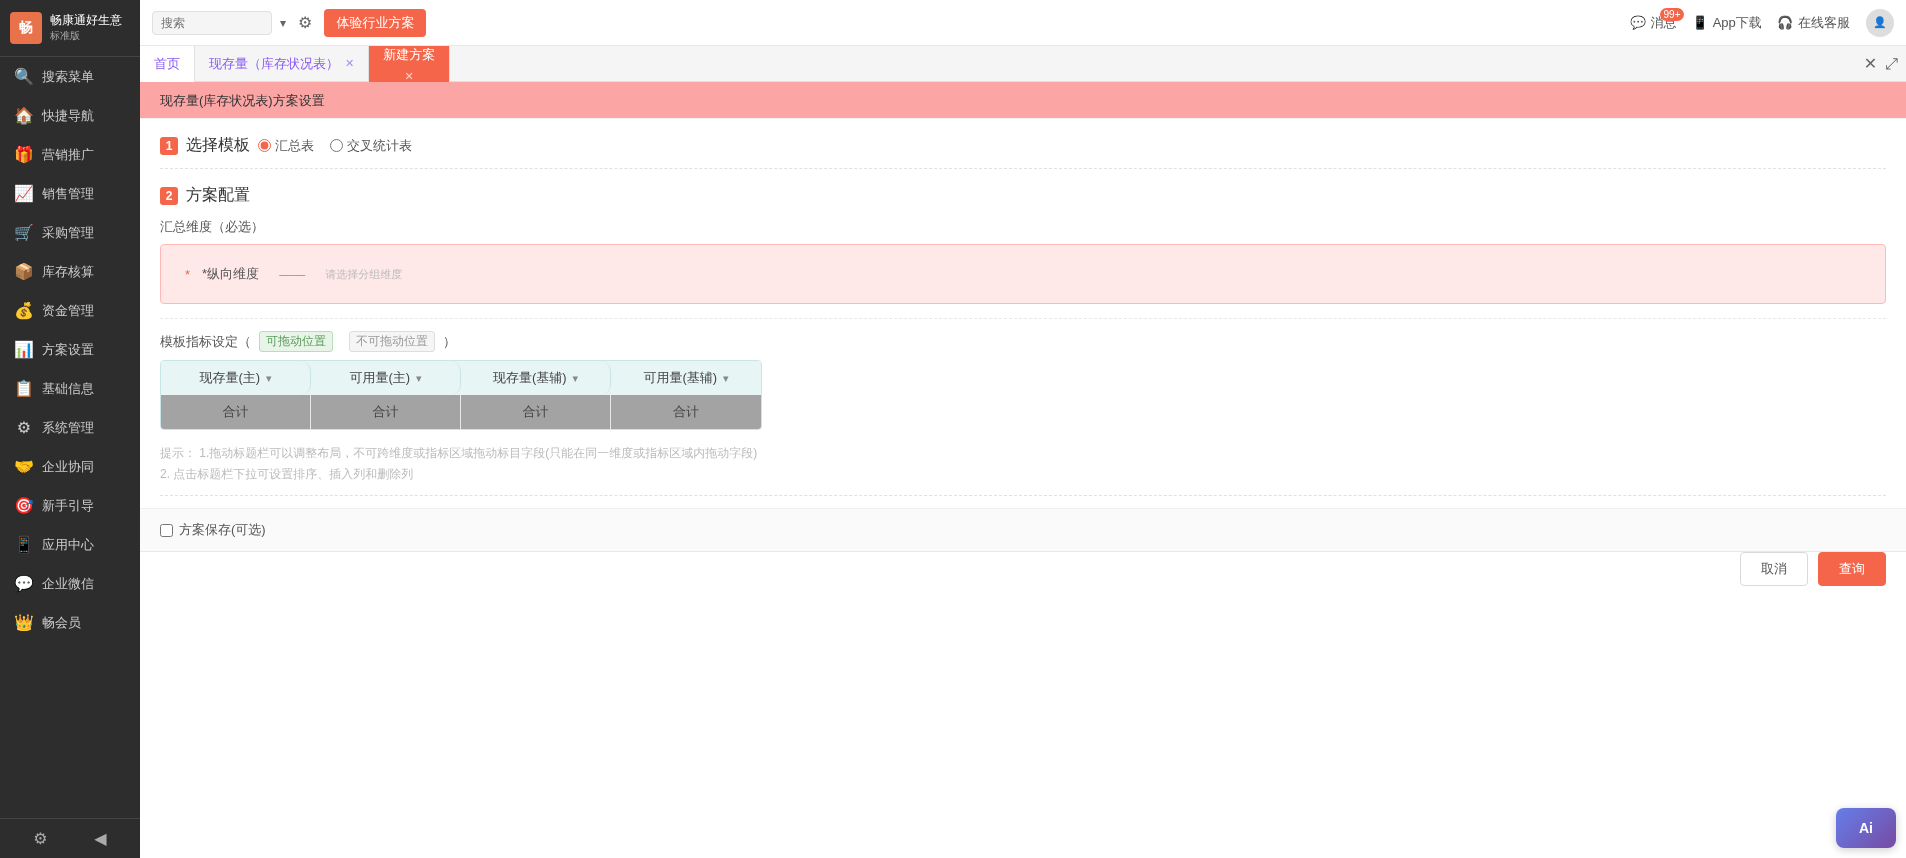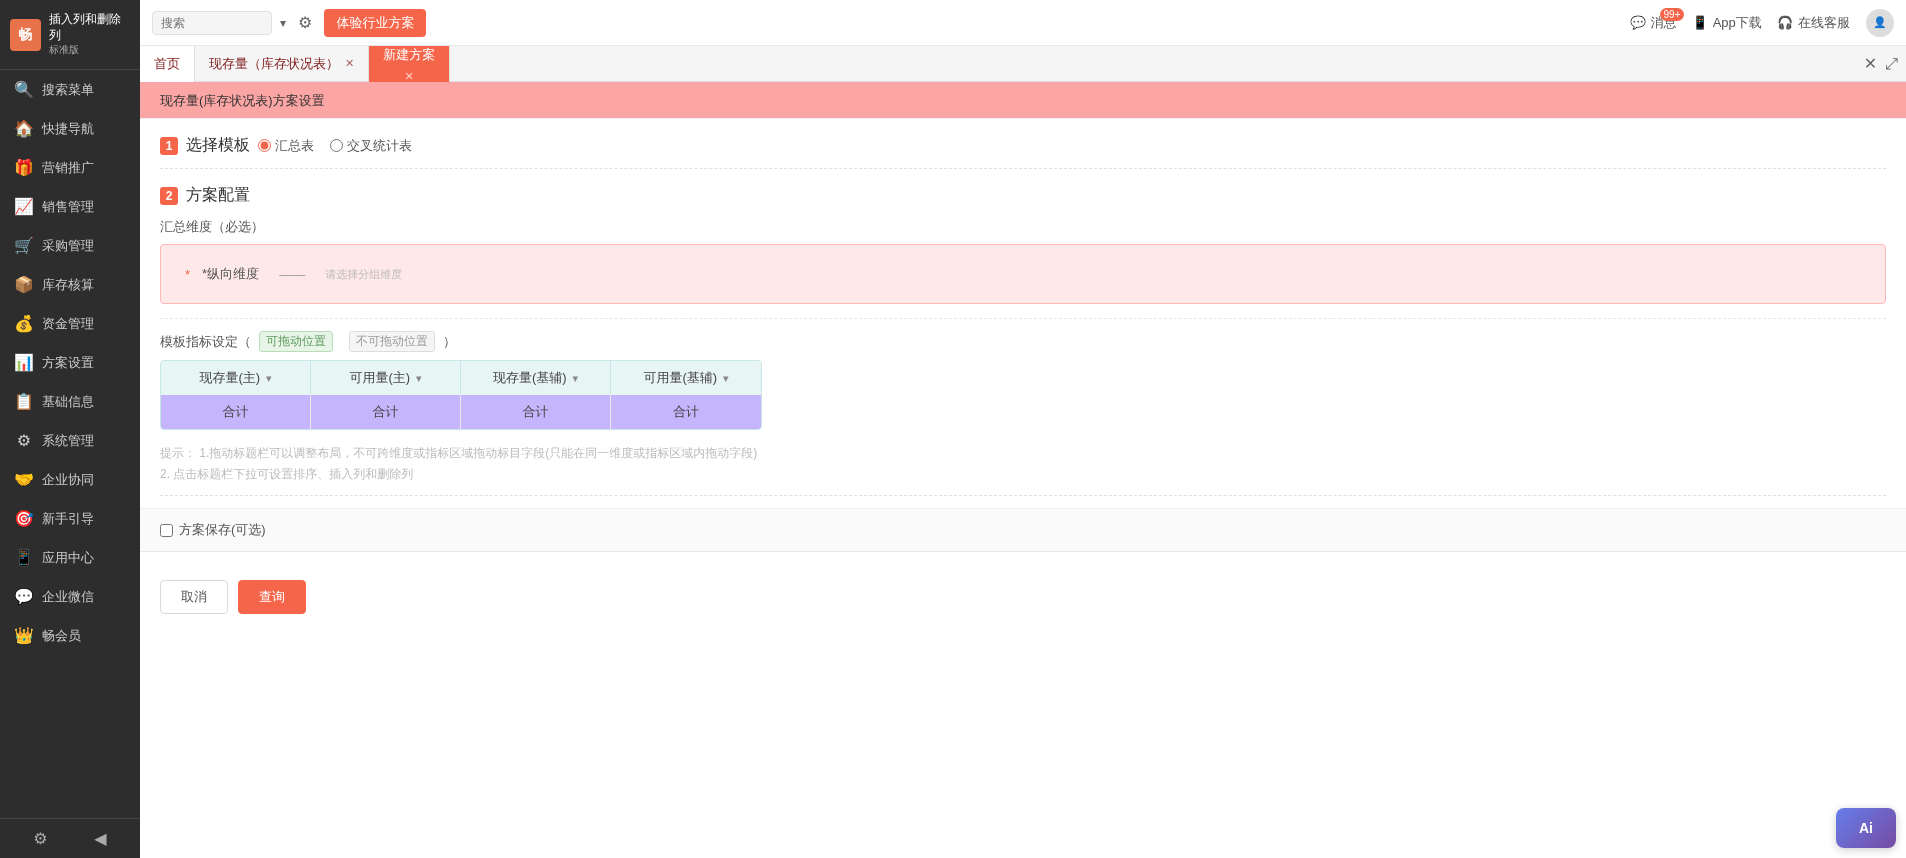--- a/index.html
+++ b/index.html
@@ -130,21 +130,21 @@
       flex-shrink: 0;
     }
     .tab {
       padding: 0 14px;
       height: 36px;
       display: flex;
       align-items: center;
       gap: 6px;
       cursor: pointer;
       font-size: 13px;
-      color: #7f1d1d;
+      color: #8b5cf6;
       border-right: 1px solid #e0e0e0;
     }
     .tab.home { background: #fff; }
     .tab.active {
       background: #f5654a;
       color: white;
       flex-direction: column;
     }
     .tab-close { font-size: 11px; cursor: pointer; opacity: 0.7; }
 
@@ -247,30 +247,31 @@
       overflow: hidden;
       display: inline-block;
       min-width: 600px;
     }
     .stats-table-header {
       display: flex;
       background: #e8f5f5;
     }
     .stats-table-body {
       display: flex;
-      background: #c4b5fd;
+      background: #a3a3a3;
     }
     .stats-col {
       width: 150px;
       border-right: 1px solid #c8e6e6;
       display: flex; align-items: center; justify-content: center;
       padding: 8px 6px;
       font-size: 13px;
       color: #444;
       gap: 6px;
+      border-radius: 10px;
     }
     .stats-col:last-child { border-right: none; }
     .stats-col-body {
       width: 150px;
       border-right: 1px solid #e8e8e8;
       display: flex; align-items: center; justify-content: center;
       padding: 8px 6px;
       font-size: 13px;
       color: #444;
     }
@@ -294,22 +295,23 @@
       display: flex; align-items: center; gap: 6px;
       font-size: 13px; color: #555;
     }
 
     
     .footer-btns {
       position: sticky;
       bottom: 0;
       background: #fff;
       border-top: 1px solid #e8e8e8;
-      padding: 28px 20px;
-      display: flex;
+      padding: 0 20px;
+      display: flex;
+      justify-content: flex-end;
       gap: 10px;
     }
     .btn-cancel {
       background: #fff;
       border: 1px solid #d9d9d9;
       border-radius: 4px;
       padding: 7px 20px;
       font-size: 13px;
       color: #555;
       cursor: pointer;
@@ -344,21 +346,21 @@
       min-width: 60px; min-height: 40px;
     }
   </style>
 </head>
 <body>
 
 <div class="sidebar">
   <div class="sidebar-logo">
     <div class="sidebar-logo-icon">畅</div>
     <div>
-      <div class="sidebar-logo-text">插入列和删除列</div>
+      <div class="sidebar-logo-text">畅康通好生意</div>
       <div class="sidebar-logo-sub">标准版</div>
     </div>
   </div>
   <div class="sidebar-scroll">
     <div class="sidebar-item">
       <span class="icon">🔍</span>
       <span>搜索菜单</span>
     </div>
     <div class="sidebar-item">
       <span class="icon">🏠</span>

